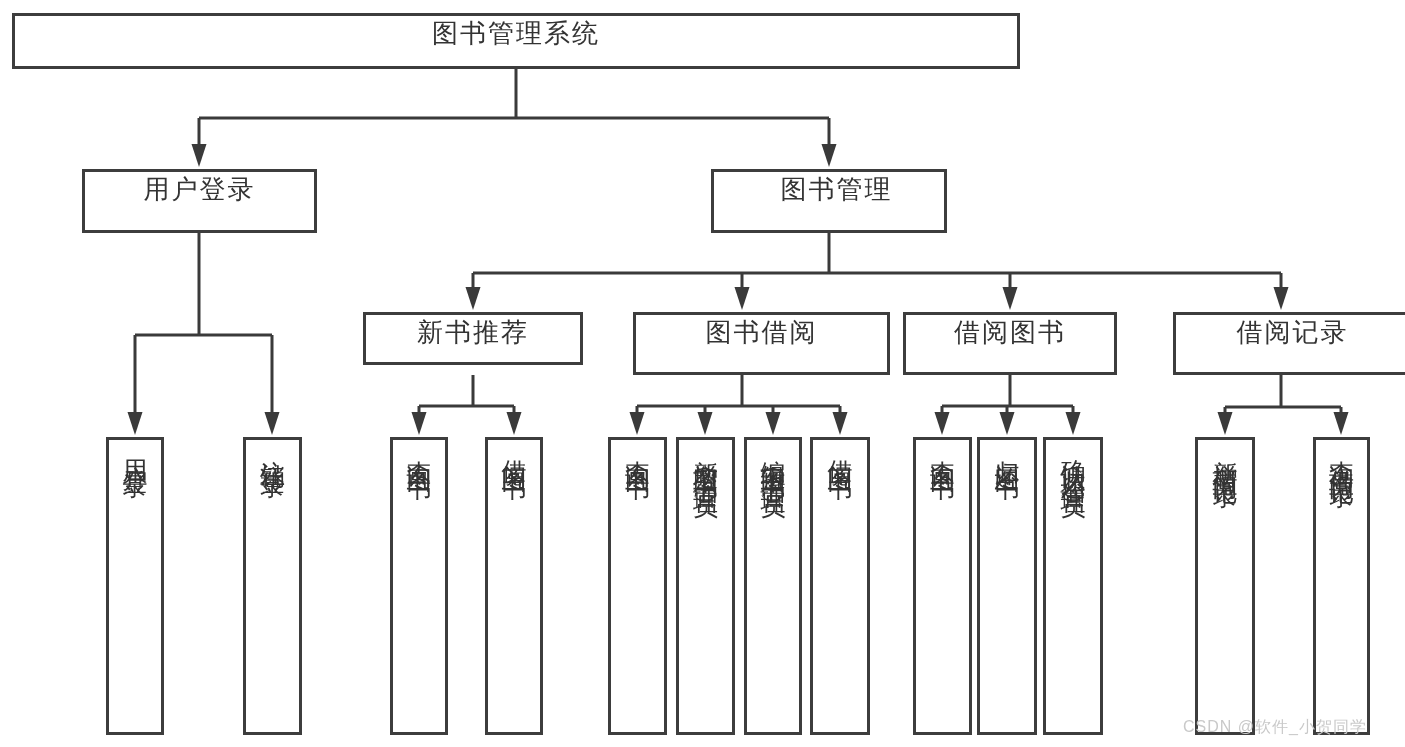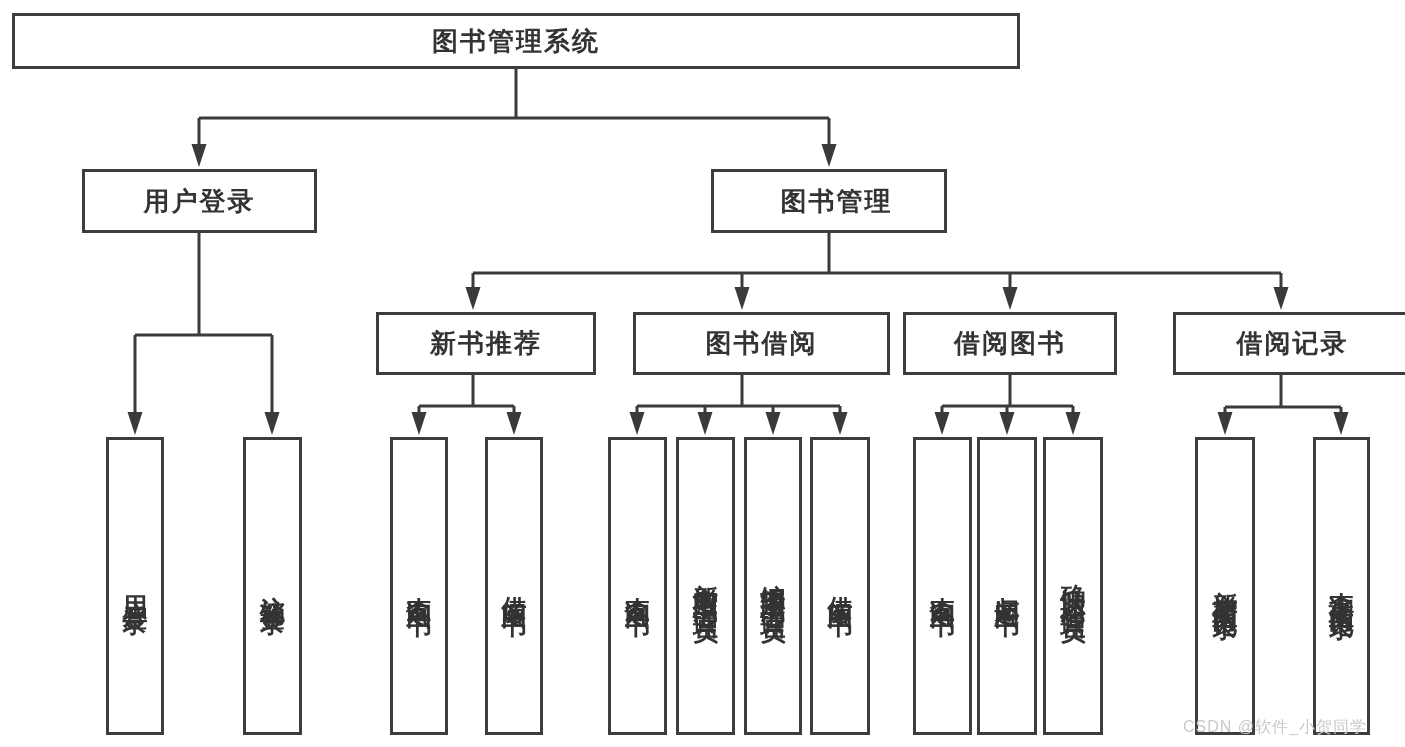--- a/index.html
+++ b/index.html
@@ -28,23 +28,21 @@
     fill: var(--line, #3a3a3a);
     stroke: none;
   }
 
   .node {
     position: absolute;
     background: var(--fill, #fff);
     border: 3px solid var(--border, #3d3d3d);
     color: var(--text, #333);
     display: flex;
-    align-items: center;
     justify-content: center;
-    font-weight: bold;
   }
 
   .hbox { font-size: 26px; letter-spacing: 2px; white-space: nowrap; }
 
   .vbox span {
     writing-mode: vertical-rl;
     text-orientation: mixed;
     font-size: 25px;
     line-height: 1;
     letter-spacing: 5px;
@@ -110,21 +108,21 @@
     <span>图书管理系统</span>
   </div>
 
   <div class="node hbox" style="left:82px; top:169px; width:235px; height:64px;">
     <span>用户登录</span>
   </div>
   <div class="node hbox" style="left:711px; top:169px; width:236px; height:64px;padding-left:15px;">
     <span>图书管理</span>
   </div>
 
-  <div class="node hbox" style="left:376px; top:312px; width:220px; height:63px;">
+  <div class="node hbox" style="left:363px; top:312px; width:220px; height:53px;">
     <span>新书推荐</span>
   </div>
   <div class="node hbox" style="left:633px; top:312px; width:257px; height:63px;">
     <span>图书借阅</span>
   </div>
   <div class="node hbox" style="left:903px; top:312px; width:214px; height:63px;">
     <span>借阅图书</span>
   </div>
   <div class="node hbox" style="left:1173px; top:312px; width:239px; height:63px;">
     <span>借阅记录</span>

